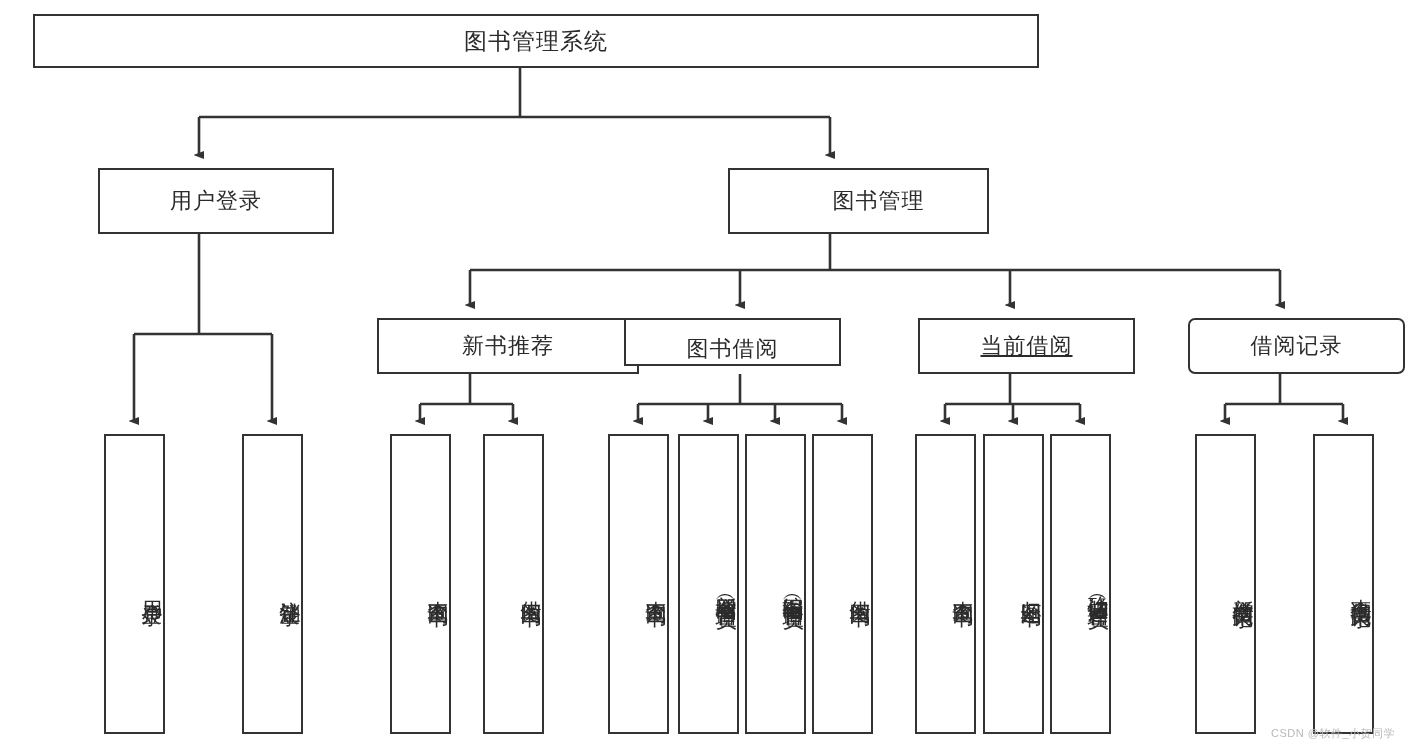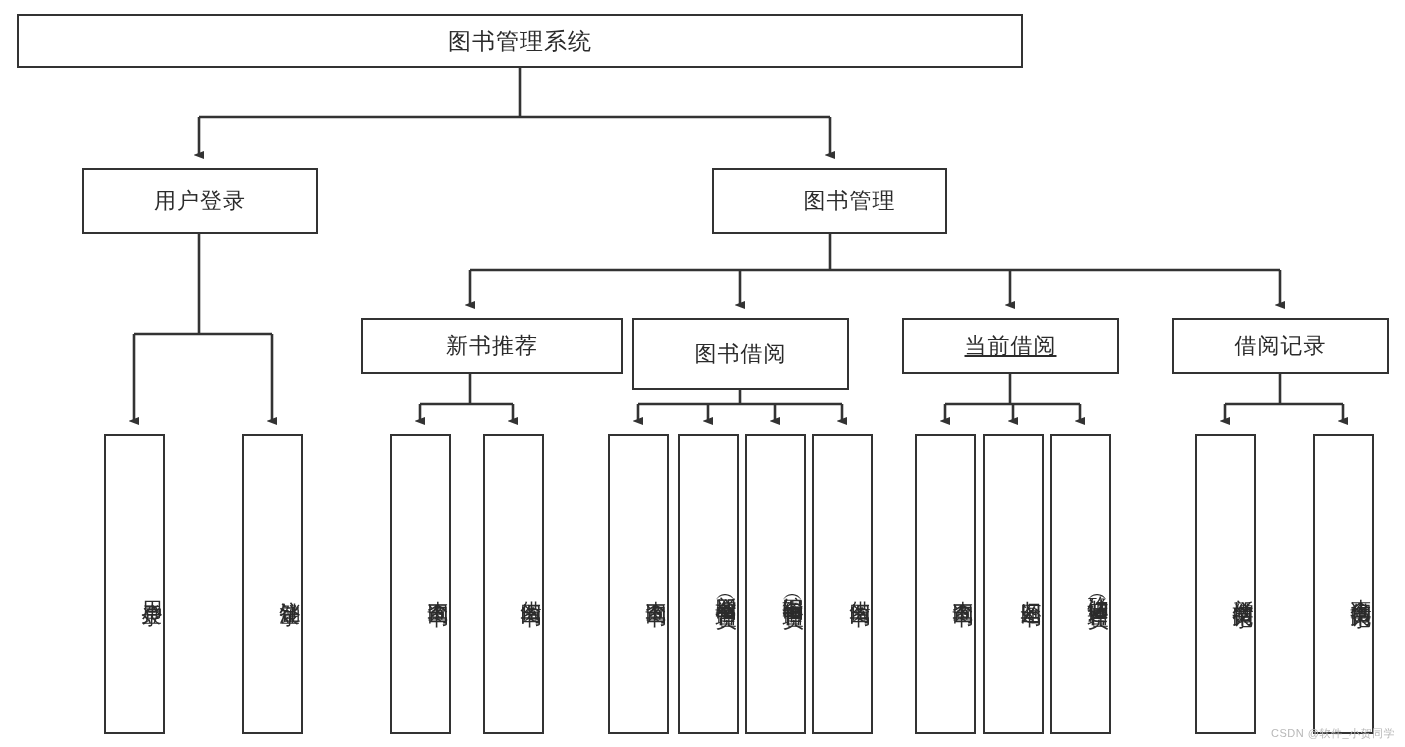--- a/index.html
+++ b/index.html
@@ -20,20 +20,21 @@
     background:#ffffff;
     display:flex;
     align-items:center;
     justify-content:center;
     color:#2b2b2b;
     z-index:3;
   }
   .node.horiz{
     font-size:22px;
     letter-spacing:1px;
+    margin-left:16px;
   }
   .node.root{ font-size:23px; }
   .node.vert{
     font-size:21px;
     writing-mode:vertical-rl;
     text-orientation:upright;
     line-height:1.05;
     letter-spacing:2px;
     padding-top:8px;
     align-items:flex-start;
@@ -116,34 +117,34 @@
     </g>
   </svg>
 
   <div class="node horiz root" style="left: 17px; top: 14px; width: 1006px; height: 54px;">
     <span>图书管理系统</span>
   </div>
 
   <div class="node horiz" style="left: 82px; top: 168px; width: 236px; height: 66px;">
     <span>用户登录</span>
   </div>
-  <div class="node horiz" style="left: 712px; top: 168px; width: 235px; height: 66px; padding-left: 40px;">
+  <div class="node horiz" style="left: 712px; top: 168px; width: 261px; height: 66px; padding-left: 40px;">
     <span>图书管理</span>
   </div>
 
   <div class="node horiz" style="left: 361px; top: 318px; width: 262px; height: 56px;">
     <span>新书推荐</span>
   </div>
-  <div class="node horiz" style="left: 632px; top: 318px; width: 217px; height: 72px;">
+  <div class="node horiz" style="left: 608px; top: 318px; width: 217px; height: 48px; align-items: flex-end;">
     <span>图书借阅</span>
   </div>
   <div class="node horiz" style="left: 902px; top: 318px; width: 217px; height: 56px; text-decoration: underline;">
     <span>当前借阅</span>
   </div>
-  <div class="node horiz" style="left: 1172px; top: 318px; width: 217px; height: 56px;">
+  <div class="node horiz" style="left: 1172px; top: 318px; width: 217px; height: 56px; border-radius: 7px;">
     <span>借阅记录</span>
   </div>
 
   <div class="node vert" style="left: 104px; top: 434px; width: 61px; height: 300px;">
     <span class="vtext">用户登录</span>
   </div>
   <div class="node vert" style="left: 242px; top: 434px; width: 61px; height: 300px;">
     <span class="vtext">注销登录</span>
   </div>
   <div class="node vert" style="left: 390px; top: 434px; width: 61px; height: 300px;">

